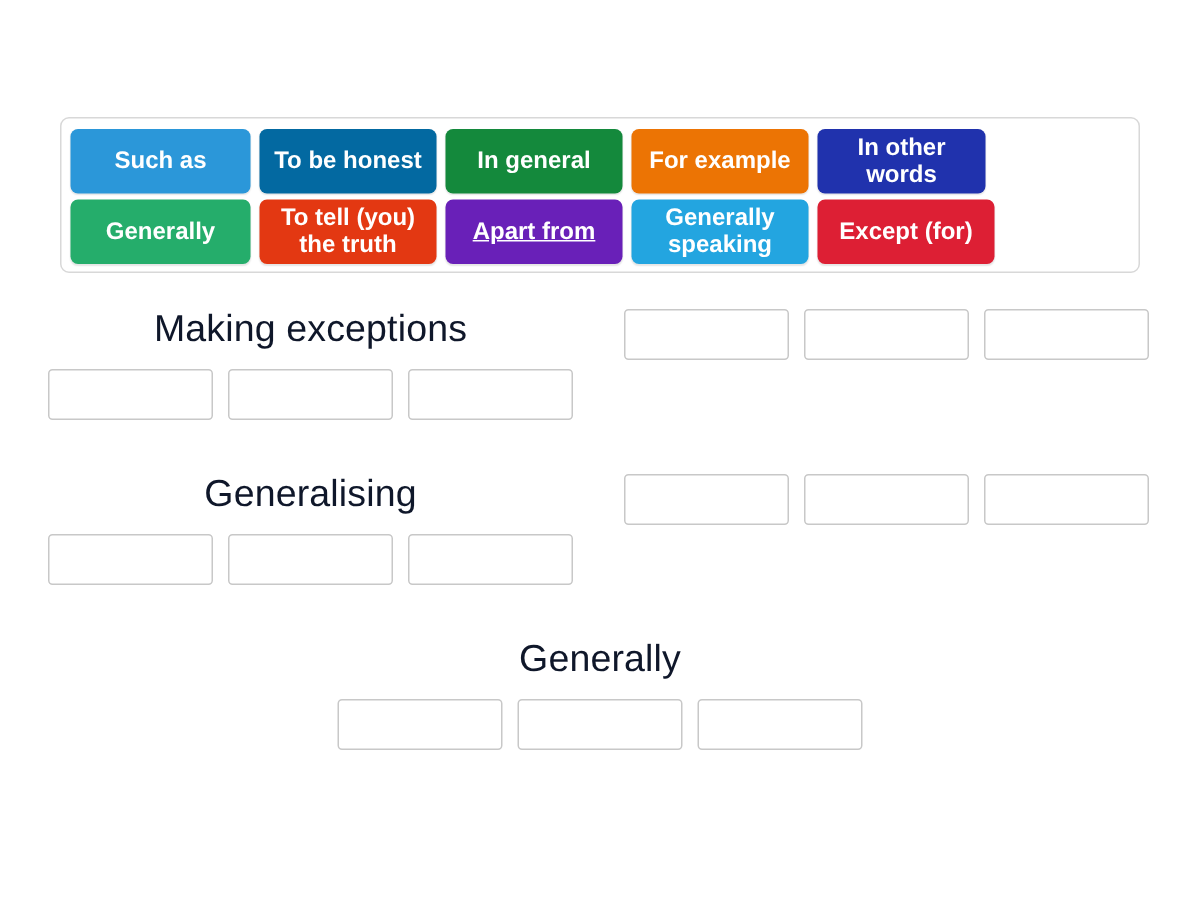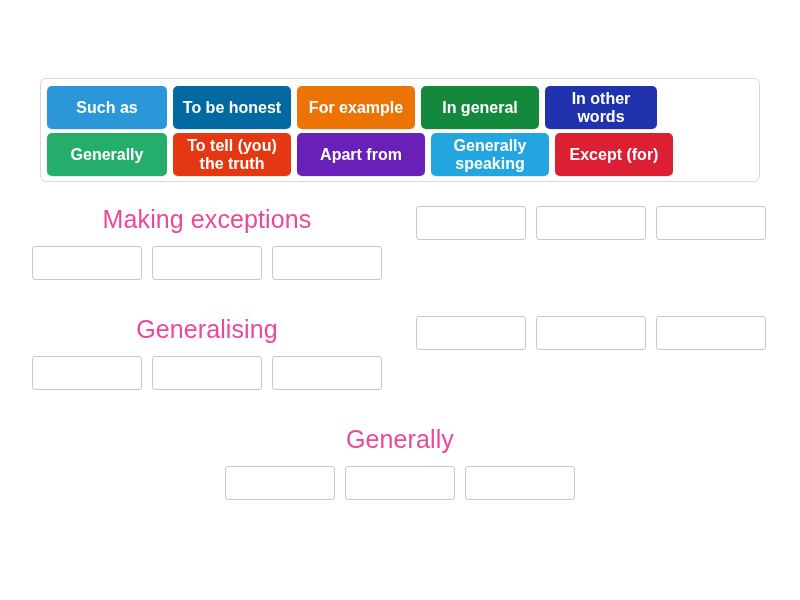--- a/index.html
+++ b/index.html
@@ -62,21 +62,21 @@
 
   
   .group {
     position: absolute;
     width: 380px;
   }
   .group-title {
     text-align: center;
     font-size: 25px;
     font-weight: normal;
-    color: #ec4899;
+    color: #0f172a;
     line-height: 1.1;
     margin: 0 0 12px 0;
     letter-spacing: 0.1px;
   }
   .slot-row {
     display: flex;
     justify-content: center;
     gap: 10px;
   }
   .slot {
@@ -101,31 +101,31 @@
 </head>
 <body>
 
 <div class="page">
 
   <div class="tile-tray">
 
     <div class="tile-row">
       <div class="tile" style="background-color: rgb(43, 151, 217); width: 120px;">Such as</div>
       <div class="tile" style="background-color: #0369a1; width: 118px;">To be honest</div>
+      <div class="tile" style="background-color: rgb(20, 137, 60); width: 118px;">In general</div>
       <div class="tile" style="background-color: rgb(236, 116, 4); width: 118px;">For example</div>
-      <div class="tile" style="background-color: rgb(20, 137, 60); width: 118px;">In general</div>
       <div class="tile" style="background-color: rgb(32, 50, 173); width: 112px;">In other
 words</div>
     </div>
 
     <div class="tile-row">
       <div class="tile" style="background-color: rgb(37, 173, 107); width: 120px;">Generally</div>
       <div class="tile" style="background-color: rgb(227, 56, 18); width: 118px;">To tell (you)
 the truth</div>
-      <div class="tile" style="background-color: rgb(105, 32, 184); width: 128px;">Apart from</div>
+      <div class="tile" style="background-color: rgb(105, 32, 184); width: 118px; text-decoration: underline;">Apart from</div>
       <div class="tile" style="background-color: rgb(35, 165, 224); width: 118px;">Generally
 speaking</div>
       <div class="tile" style="background-color: rgb(221, 31, 52); width: 118px;">Except (for)</div>
     </div>
 
   </div>
 
   <div class="group g-left g-r1">
     <div class="group-title">Making exceptions</div>
     <div class="slot-row">

